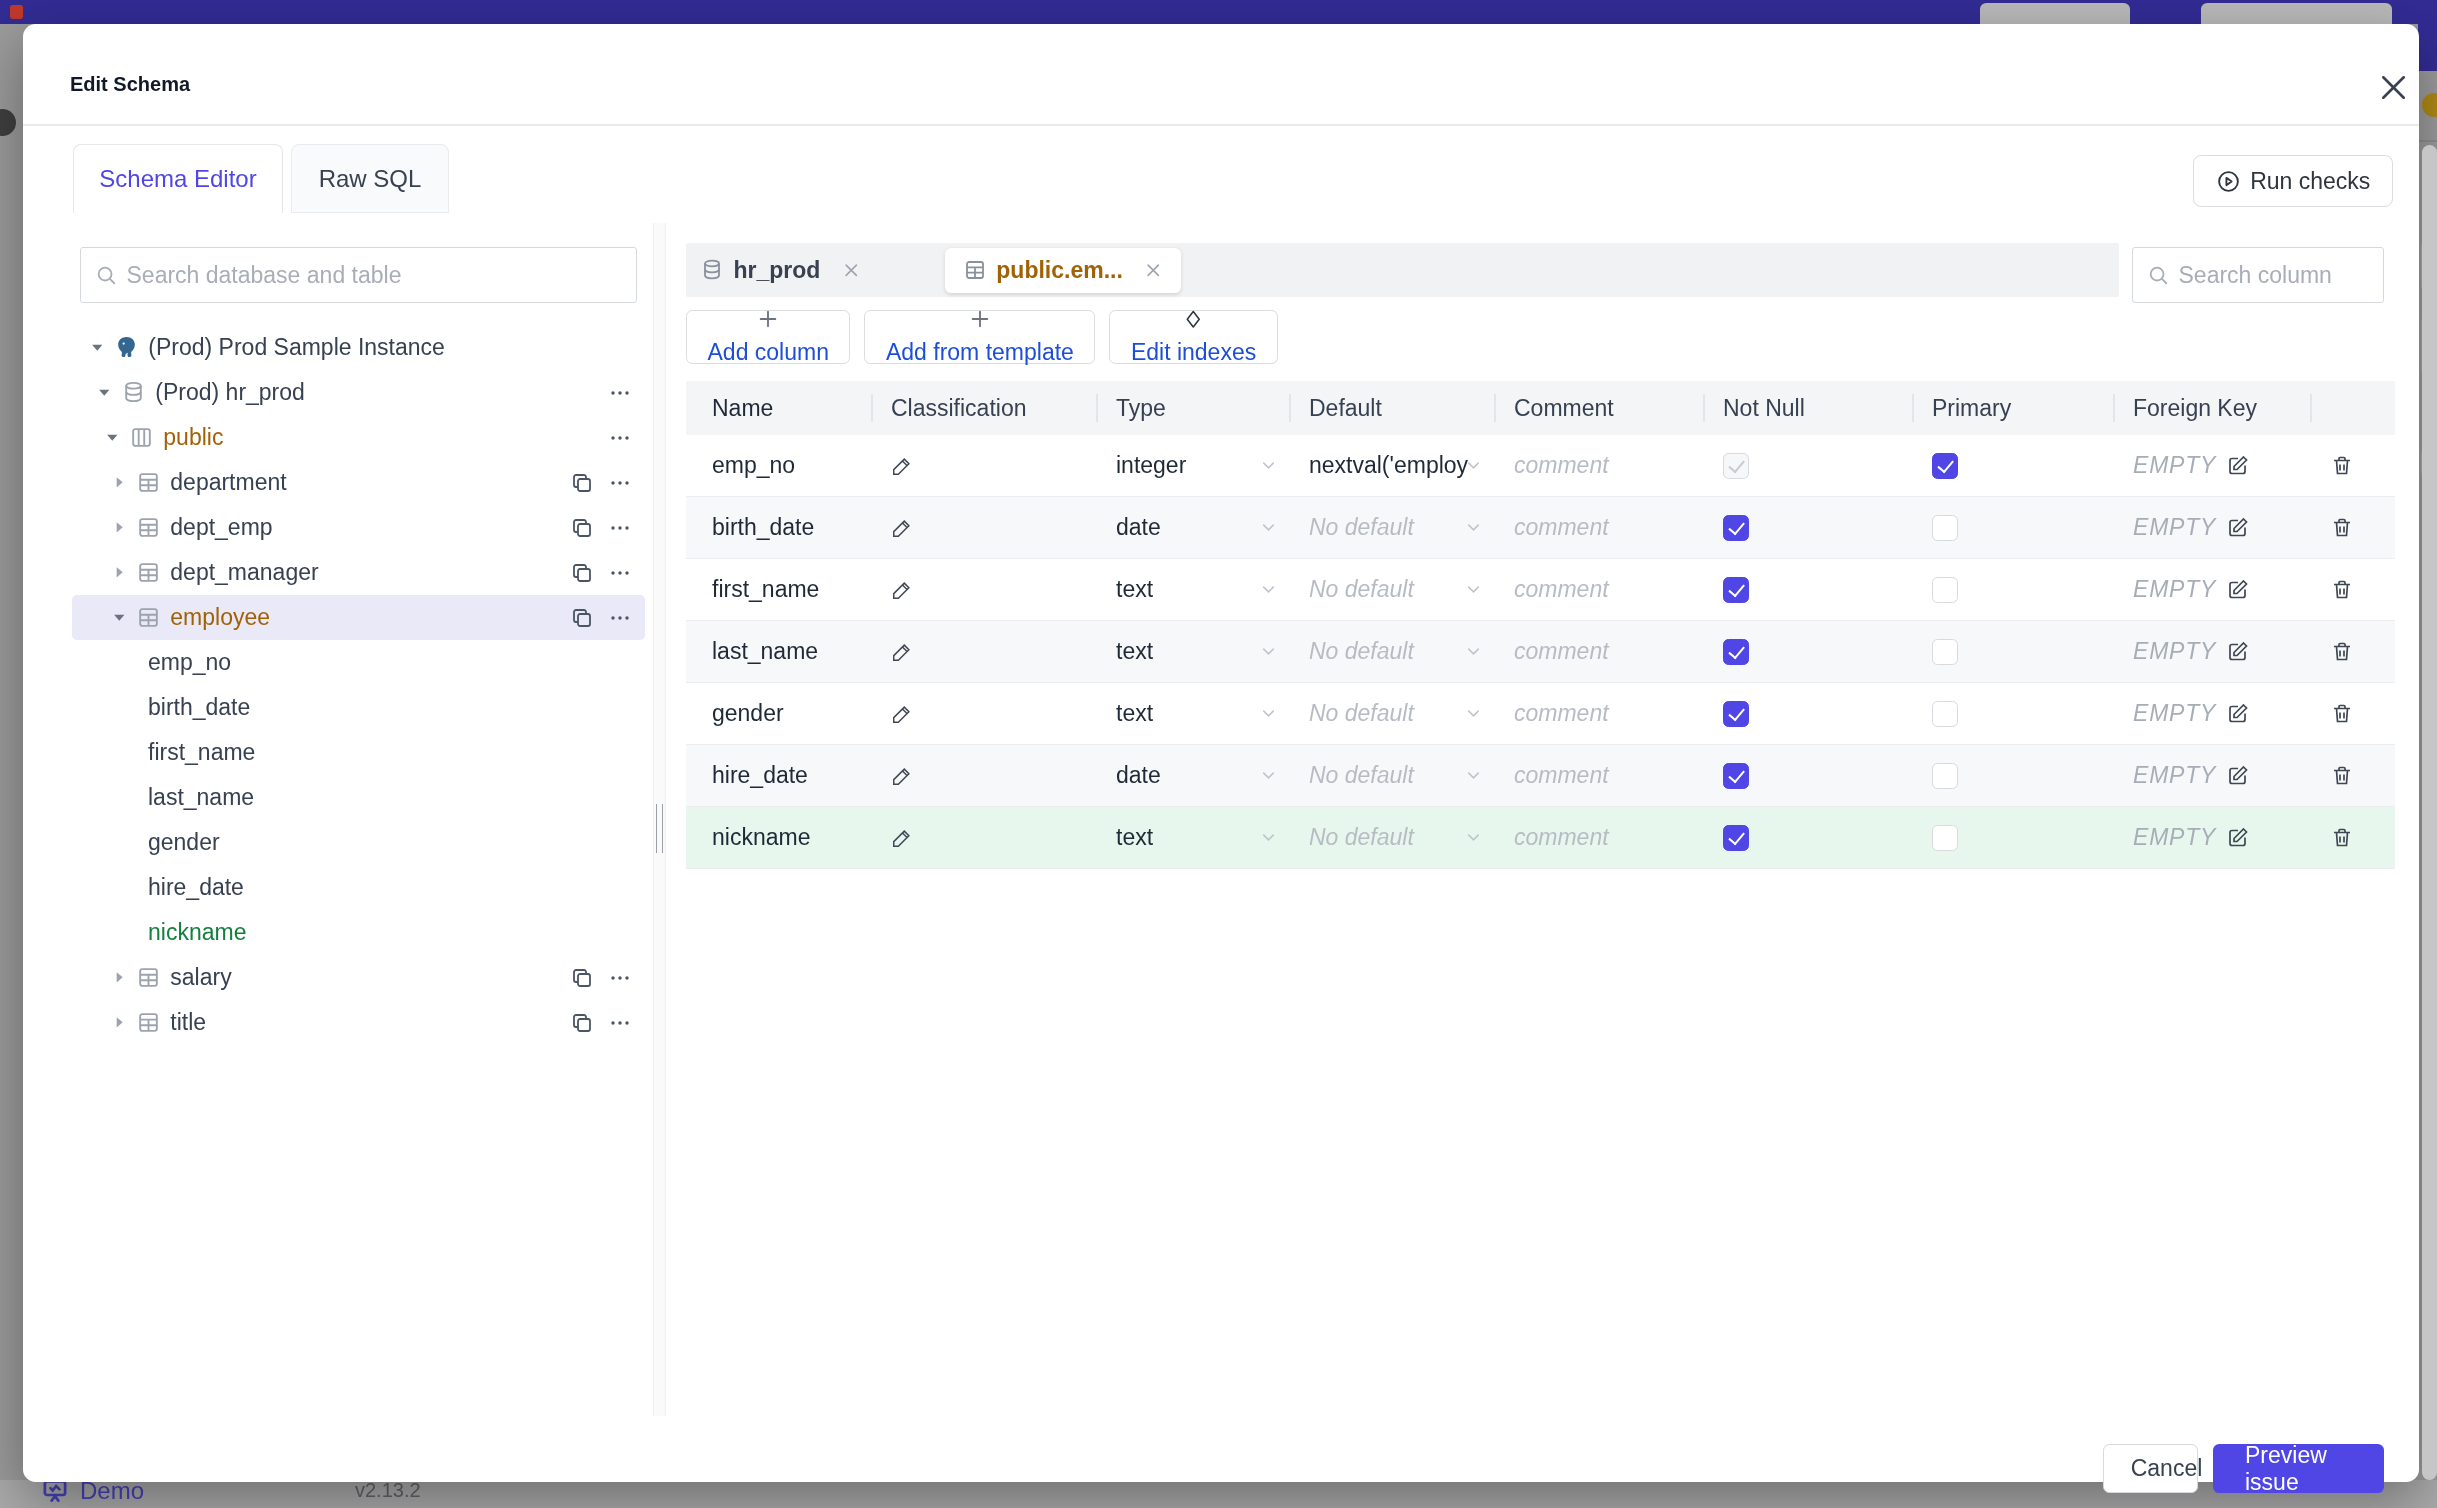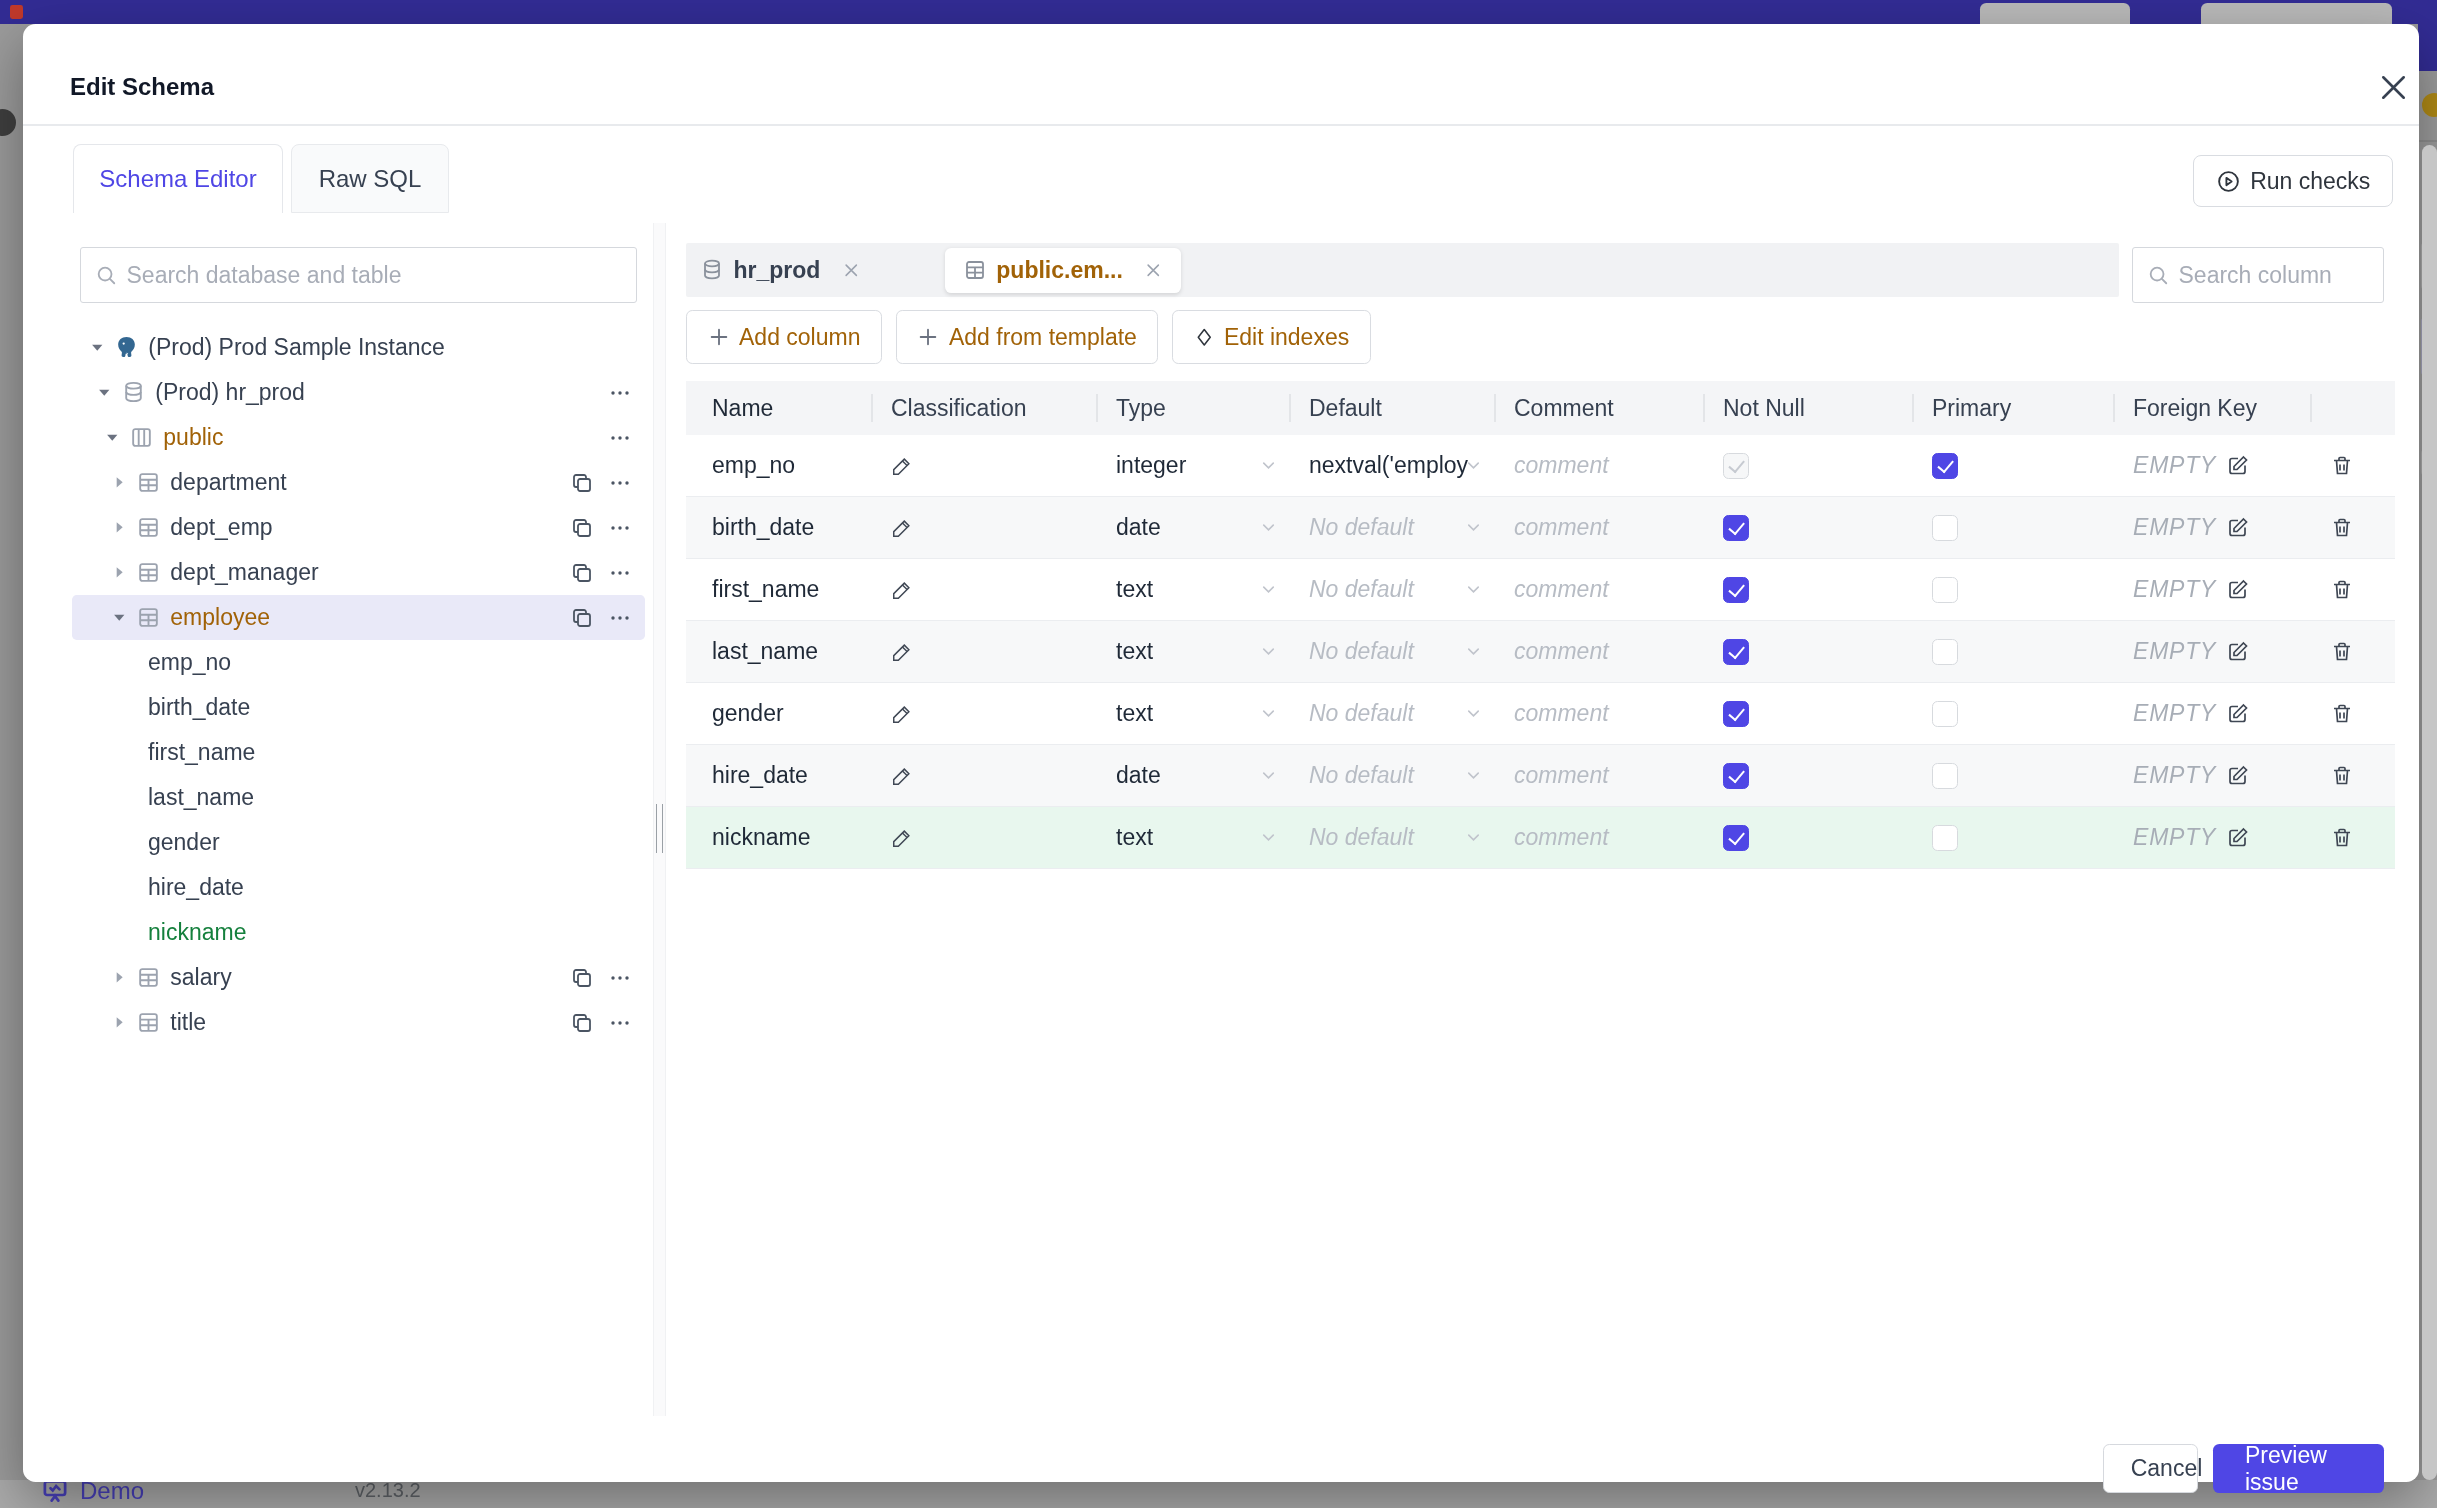--- a/index.html
+++ b/index.html
@@ -16,21 +16,21 @@
   .bg-gold { position:absolute; right:-8px; top:93px; width:24px; height:24px; border-radius:50%; background:#b08a16; }
   .bg-line-r { position:absolute; right:0; top:140px; width:20px; height:1.6px; background:#8d8d8d; }
   .bg-block-r { position:absolute; right:0; width:17.4px; background:#ababab; border-radius:3.2px 0 0 3.2px; }
   .bg-bottom { position:absolute; left:0; bottom:0; width:2438px; height:28px; background:#aaaaaa; }
   .bg-demo { position:absolute; left:41px; bottom:3.2px; display:flex; align-items:center; gap:11px; color:#4840bb; font-size:24px; font-weight:500; }
   .bg-version { position:absolute; left:355px; bottom:6.3px; font-size:20px; color:#5f6368; }
 
   
   .modal { position:absolute; left:23px; top:24px; width:2396px; height:1458px; background:#ffffff;
            border-radius:12.6px; box-shadow:0 19px 55px rgba(0,0,0,.35); }
-  .m-title { position:absolute; left:47px; top:49px; font-size:24px; font-weight:600; color:#111827; }
+  .m-title { position:absolute; left:47px; top:49px; font-size:20px; font-weight:600; color:#111827; }
   .m-close { position:absolute; left:2353px; top:46px; width:35px; height:35px; cursor:pointer; color:#374151; }
   .m-divider { position:absolute; left:0; top:100px; width:2396px; height:1.6px; background:#e8eaed; }
 
   .tabs { position:absolute; left:50px; top:120px; height:69px; display:flex; align-items:stretch; }
   .tab { display:flex; align-items:center; justify-content:center; font-size:24px; border-radius:8px 8px 0 0; }
   .tab.active { width:210px; background:#ffffff; border:1.6px solid #e5e7eb; border-bottom:none; color:#4f46e5; }
   .tab.inactive { width:158px; margin-left:8px; background:#f9fafb; border:1.6px solid #e8eaed; color:#374151; }
 
   .run-checks { position:absolute; left:2170px; top:131px; width:200px; height:52px; background:#fff;
                 border:1.6px solid #d9dce1; border-radius:8px; display:flex; align-items:center; justify-content:center;
@@ -67,21 +67,21 @@
   .chip { display:flex; align-items:center; font-size:23px; color:#374151; }
   .chip .cico { width:24px; height:24px; margin-right:9.5px; color:#8a919c; }
   .chip .x { width:20.5px; height:20.5px; color:#9ca3af; cursor:pointer; margin-left:20.5px; }
   .chip.plain { padding:0 16px 0 14px; }
   .chip.activechip { background:#ffffff; border-radius:6.3px; height:45px; margin-left:68px; padding:0 17.4px;
                      box-shadow:0 1.6px 4.7px rgba(0,0,0,.12); }
   .chip.activechip .label { color:#a16207; }
 
   .toolbar { position:absolute; left:663px; top:286px; height:54px; display:flex; gap:14px; }
   .tbtn { background:#fff; border:1.6px solid #d9dce1; border-radius:6.3px; display:flex; align-items:center;
-          justify-content:center; gap:9.5px; font-size:23px; color:#a16207; cursor:pointer; padding:0 20.5px; }
+          justify-content:center; gap:9.5px; font-size:23px; color:#1d4ed8; cursor:pointer; padding:0 20.5px;flex-direction:column; }
   .tbtn .sym { color:#6b7280; display:flex; }
 
   .gridtable { position:absolute; left:663px; top:357px; width:1709px; }
   .grow { display:grid; grid-template-columns:185px 225px 193px 205px 209px 209px 201px 197px 84px; align-items:center; }
   .ghead { height:54px; background:#f4f5f7; font-weight:500; color:#374151; font-size:23px; }
   .ghead .cell { position:relative; height:100%; display:flex; align-items:center; }
   .ghead .cell:not(:first-child)::before { content:""; position:absolute; left:0; top:12.6px; bottom:12.6px; width:1.6px; background:#e3e5e8; }
   .gr { height:62px; font-size:23px; border-bottom:1.6px solid #ebedf0; background:#fff; }
   .gr.alt { background:#f7f8f9; }
   .gr.added { background:#e8f7ee; }

